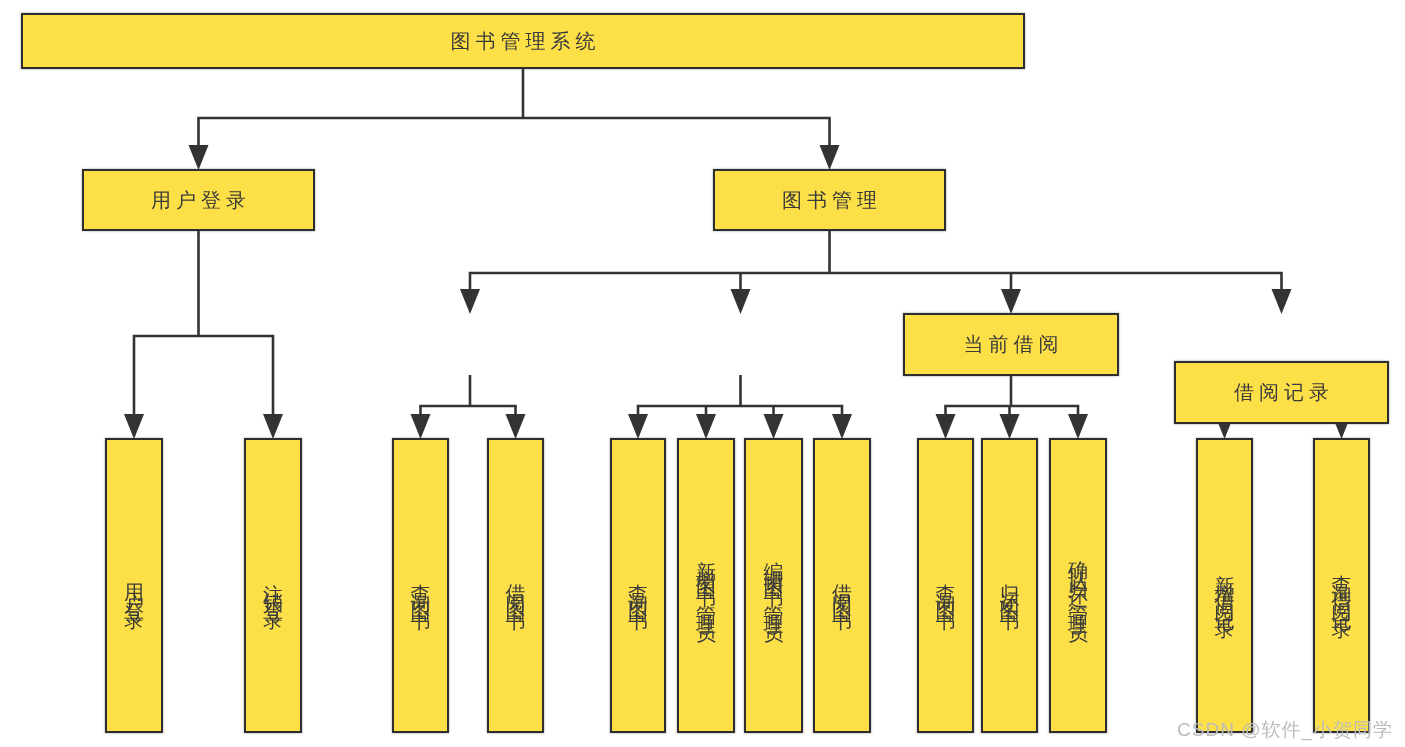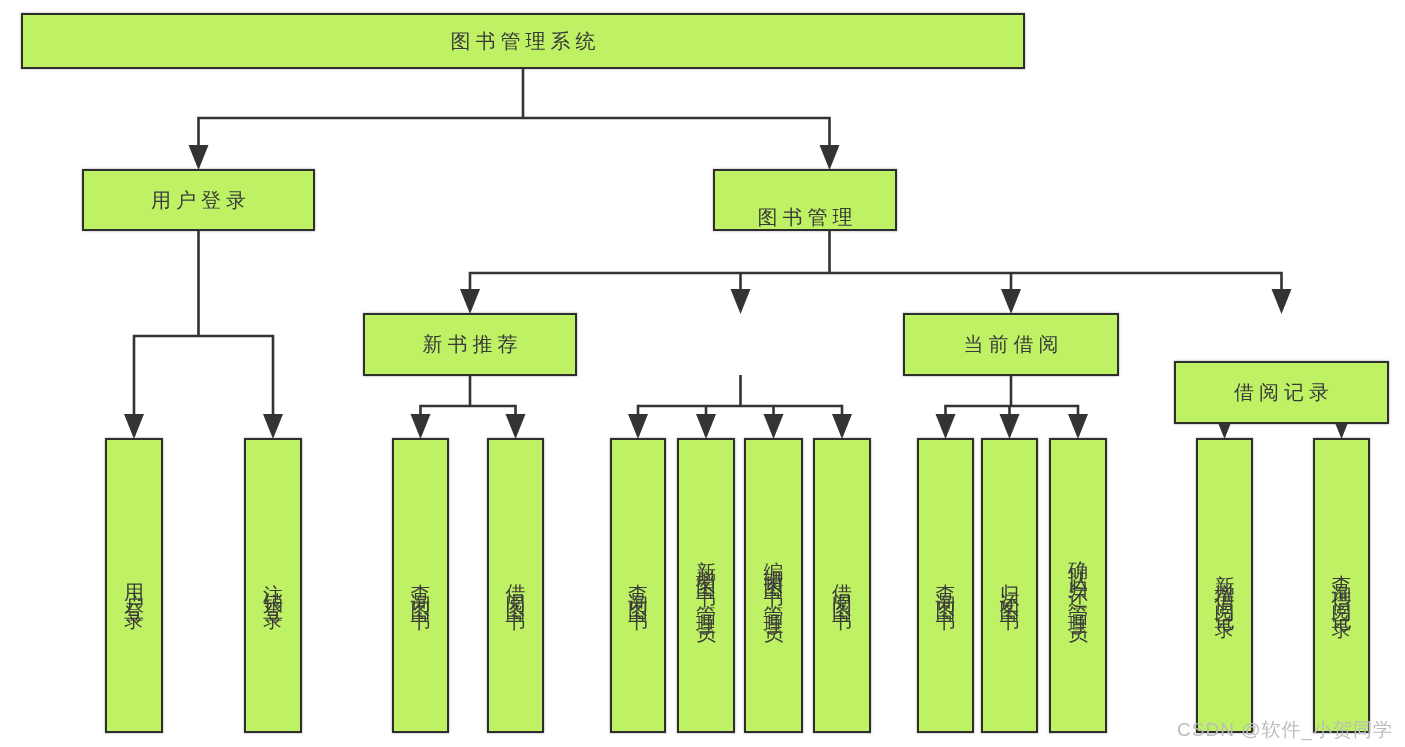--- a/index.html
+++ b/index.html
@@ -18,21 +18,21 @@
   #edges {
     position: absolute;
     left: 0; top: 0;
     width: 1405px;
     height: 747px;
     z-index: 1;
   }
   .box {
     position: absolute;
     box-sizing: border-box;
-    background: #bef264;
+    background: #fde047;
     border: 2px solid #2e2e2e;
     box-shadow: 0 0 2px rgba(80,80,80,0.55);
     display: flex;
     align-items: center;
     justify-content: center;
     z-index: 2;
   }
   .box span {
     color: #3a3a3a;
     font-size: 20px;
@@ -103,25 +103,22 @@
         <polygon points="1331.5,414 1351.5,414 1341.5,439" fill="#333333" stroke="none"></polygon>
       </g>
     </svg>
   <div id="watermark" style="color: rgb(188, 188, 188); margin-left: 32px;">CSDN @软件_小贺同学</div>
 <div class="box" style="left: 21px; top: 13px; width: 1004px; height: 56px;">
       <span>图书管理系统</span>
     </div>
     <div class="box" style="left: 82px; top: 169px; width: 233px; height: 62px;">
       <span>用户登录</span>
     </div>
-    <div class="box" style="left: 713px; top: 169px; width: 184px; height: 62px; align-items: flex-end;">
+    <div class="box" style="left: 713px; top: 169px; width: 233px; height: 62px;">
       <span>图书管理</span>
-    </div>
-    <div class="box" style="left: 363px; top: 313px; width: 214px; height: 63px;">
-      <span>新书推荐</span>
     </div>
     <div class="box" style="left: 903px; top: 313px; width: 216px; height: 63px;">
       <span>当前借阅</span>
     </div>
     <div class="box" style="left: 1174px; top: 313px; width: 215px; height: 63px; margin-top: 48px;">
       <span>借阅记录</span>
     </div>
     <div class="box v" style="left: 105px; top: 438px; width: 58px; height: 295px;">
       <span>用户登录</span>
     </div>

